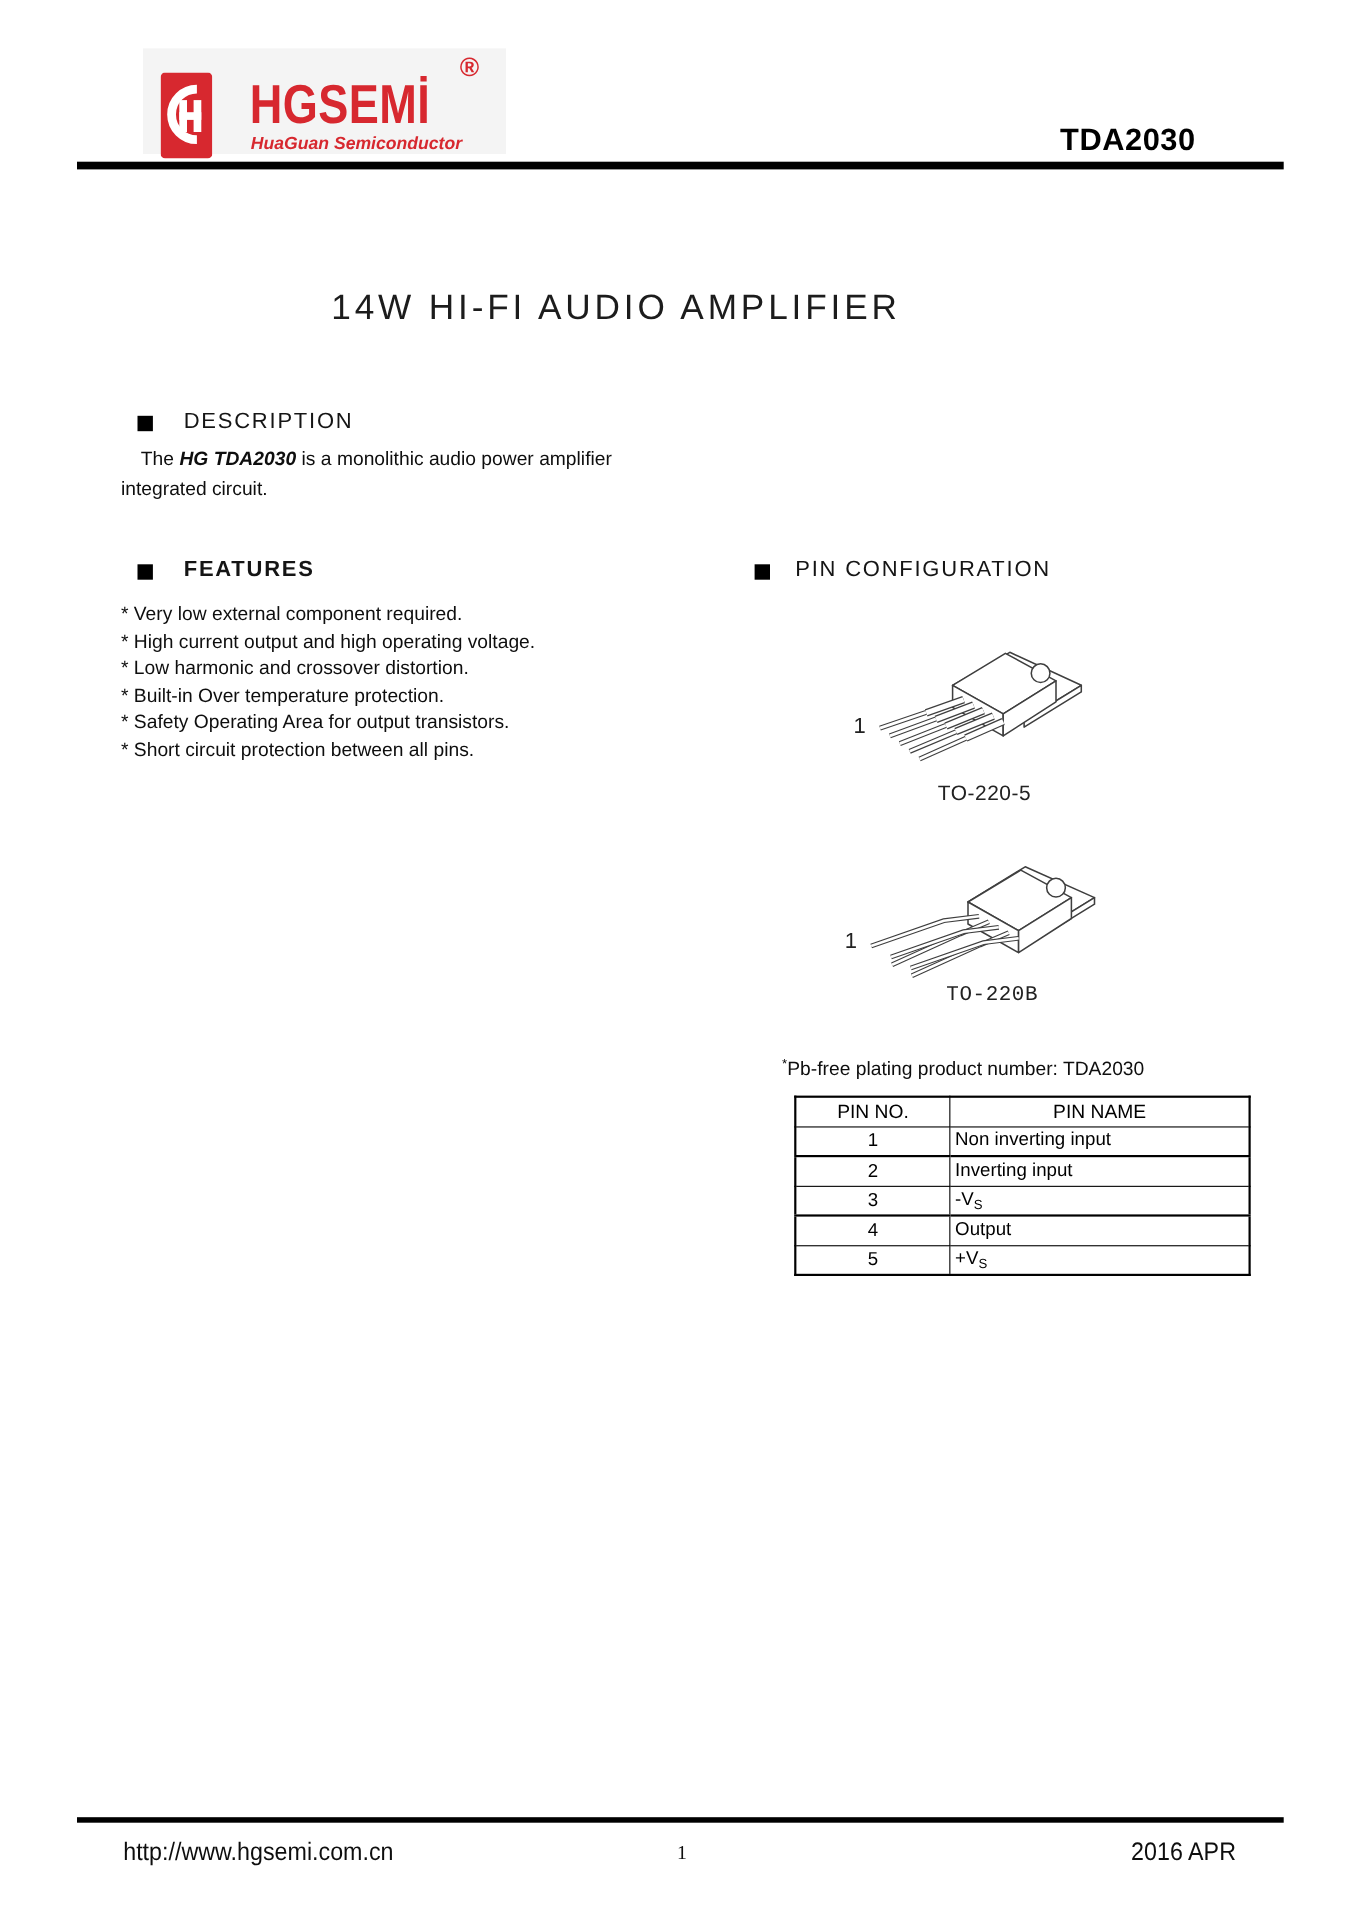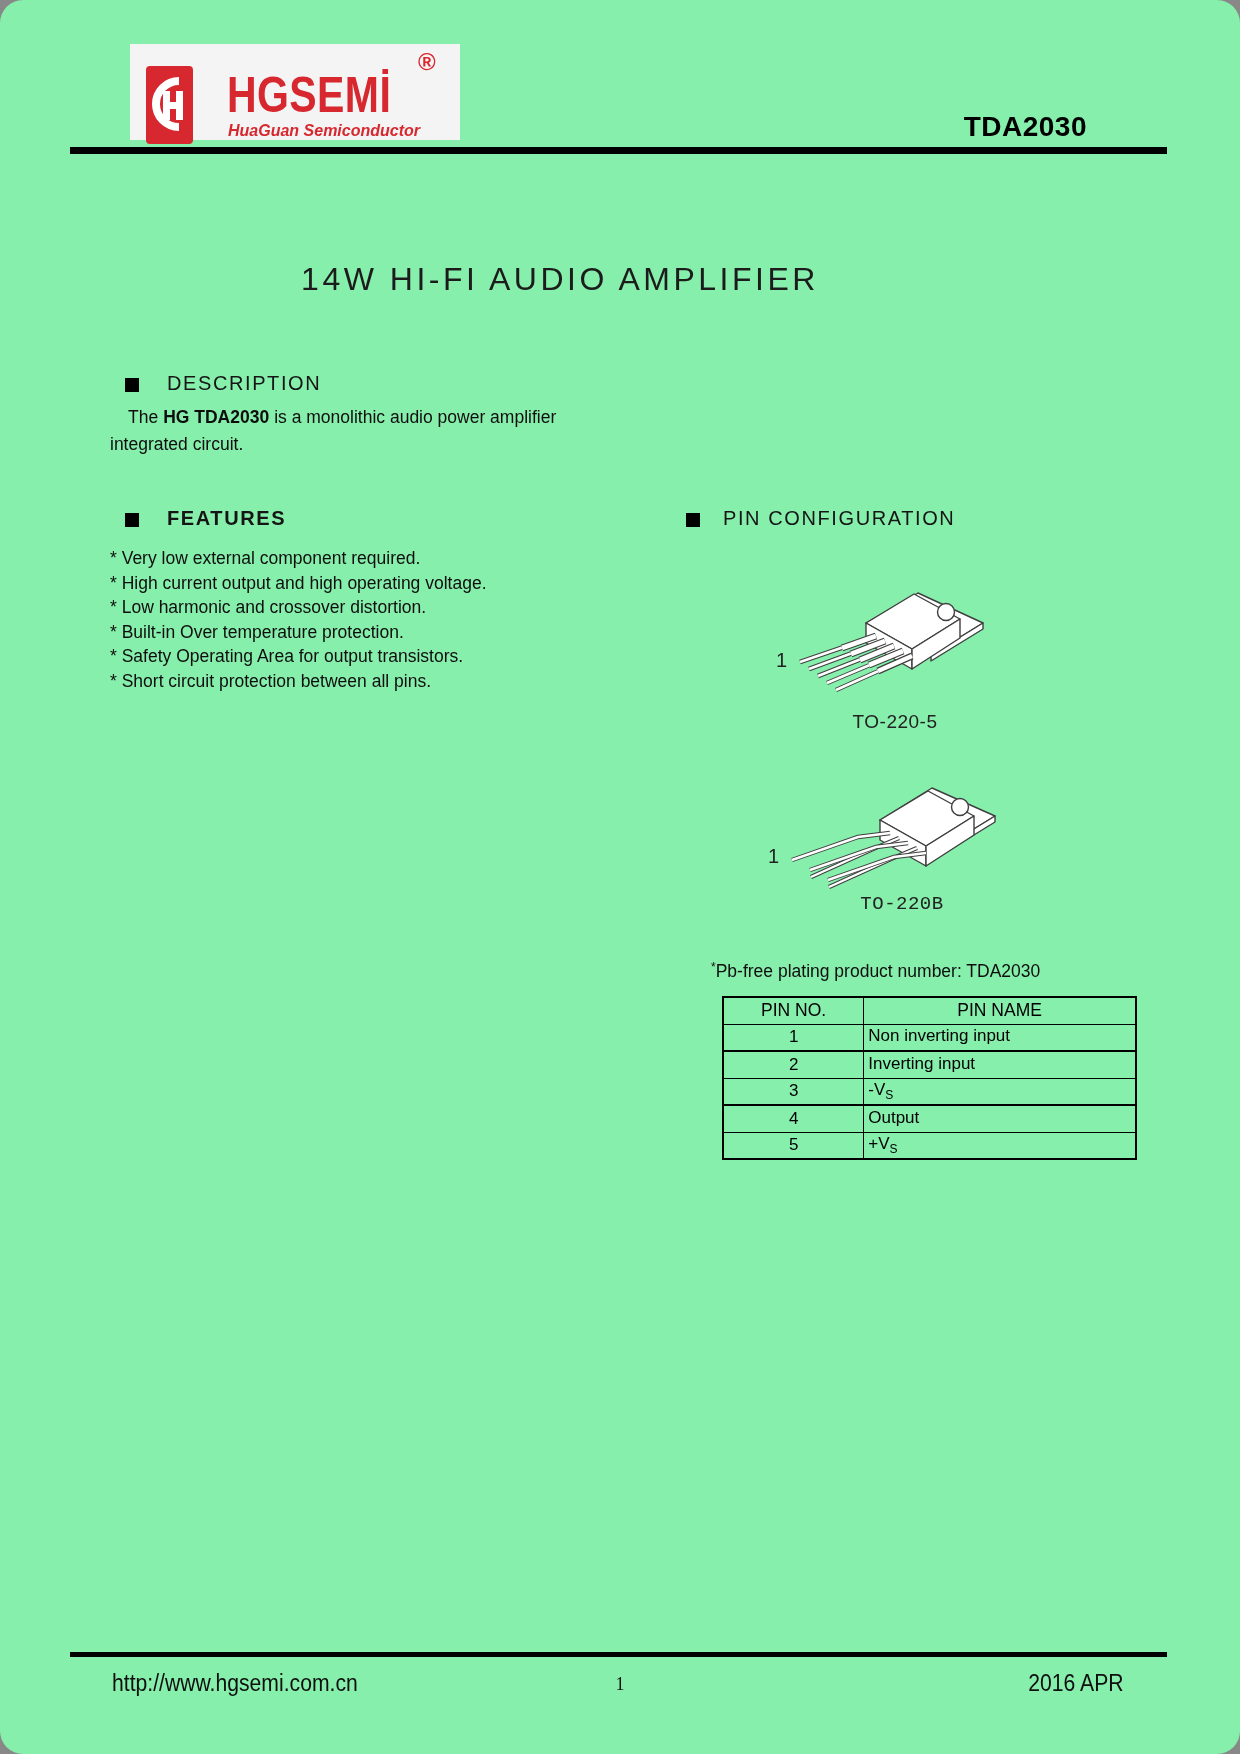--- a/index.html
+++ b/index.html
@@ -1,18 +1,18 @@
 <!DOCTYPE html>
 <html><head>
 <meta charset="utf-8">
 <style>
   * { margin:0; padding:0; box-sizing:border-box; }
   html,body { background:#888; }
   body { font-family:"Liberation Sans","DejaVu Sans",sans-serif; color:#111; }
-  .page { position:relative; width:1240px; height:1754px; background:#86efac; margin:0 auto; overflow:hidden;border-radius:23px; }
+  .page { position:relative; width:1240px; height:1754px; background:#ffffff; margin:0 auto; overflow:hidden; }
   .abs { position:absolute; }
 
   
   .logo-block { left:130px; top:40px; width:340px; height:110px; }
   .logo-bg { position:absolute; left:0; top:4px; width:330px; height:96px; background:#f4f4f4; }
   .logo-mark { position:absolute; left:16px; top:26px; width:47px; height:78px; }
   .logo-name { position:absolute; left:97px; top:26px; font-size:50px; font-weight:bold; color:#d7282f;
                letter-spacing:0.5px; transform:scaleX(.82); transform-origin:left top; white-space:nowrap; }
   .logo-reg { position:absolute; left:288px; top:8px; font-size:24px; color:#d7282f; font-weight:bold; }
   .logo-tagline { position:absolute; left:98px; top:82px; font-size:16px; font-style:italic; font-weight:bold;
@@ -24,21 +24,21 @@
   .doc-title { left:250px; top:261px; width:620px; text-align:center; font-size:32px;
                letter-spacing:3.5px; color:#1c1c1c; white-space:nowrap; }
 
   
   .bullet { width:14px; height:14px; background:#000; }
   .sec-label { font-size:20px; letter-spacing:1.6px; color:#151515; white-space:nowrap; }
 
   
   .desc-body { left:110px; top:404px; width:518px; font-size:17.5px; line-height:27px;
                text-indent:18px; color:#0e0e0e; }
-  .desc-bold { font-weight:bold; margin:0 5px; }
+  .desc-bold { font-weight:bold; margin:0 5px;font-style:italic; }
   .features-list { left:110px; top:546px; width:520px; font-size:17.5px; color:#0e0e0e; }
   .feature-line { line-height:24.6px; white-space:nowrap; }
 
   
   .pkg-svg { position:absolute; }
   .pkg-caption { position:absolute; width:200px; text-align:center; font-size:19px;
                  letter-spacing:0.5px; color:#222; }
   .pin1-label { position:absolute; font-size:20px; color:#222; }
   .pbfree-note { left:711px; top:960px; font-size:17.5px; color:#0e0e0e; white-space:nowrap; }
   .pbfree-note .star { font-size:12px; vertical-align:6px; }

